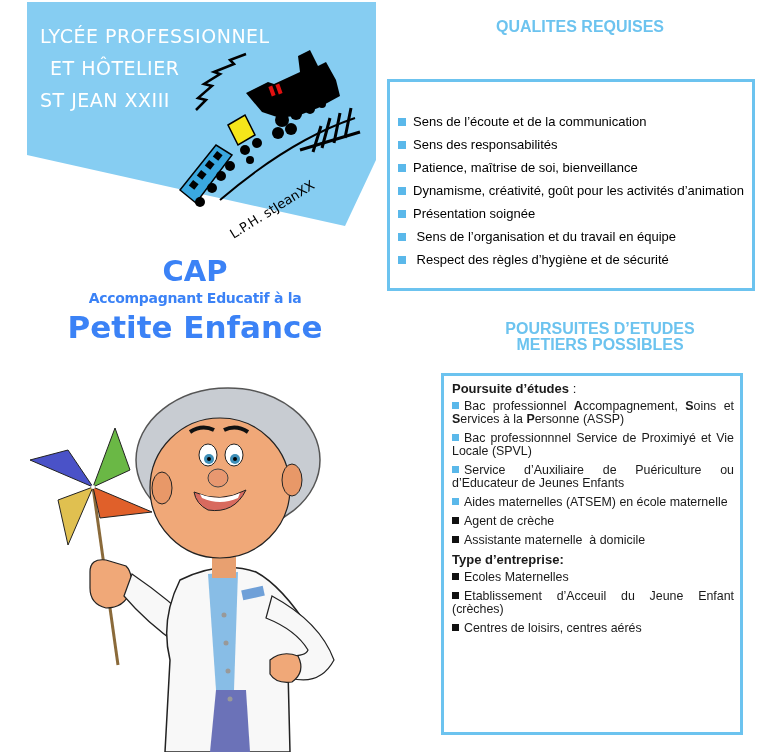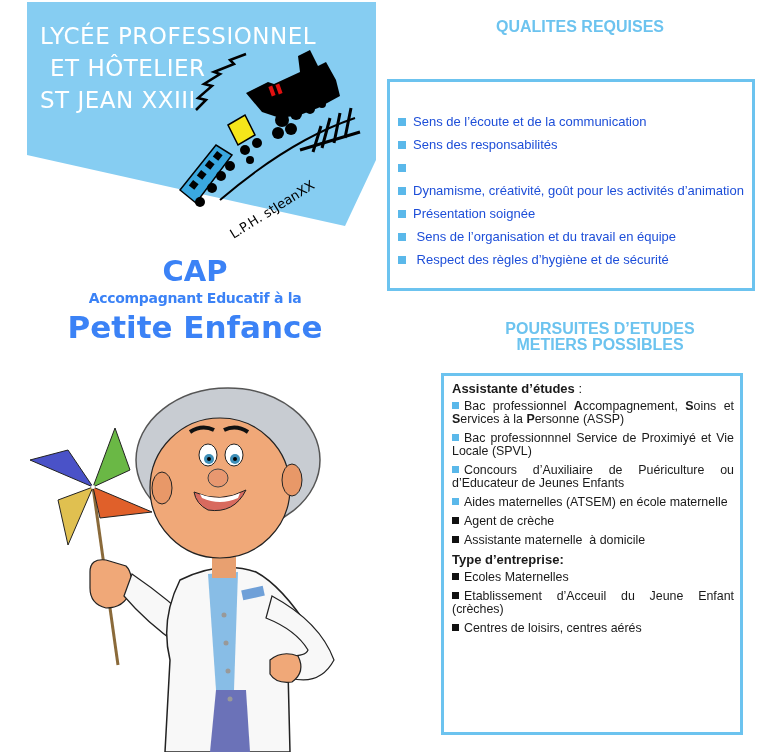--- a/index.html
+++ b/index.html
@@ -1,21 +1,21 @@
 <!DOCTYPE html>
 <html><head>
 <meta charset="utf-8">
 <style>
   html, body { margin:0; padding:0; background:#ffffff; }
   body { width:768px; height:752px; position:relative; overflow:hidden; font-family:"DejaVu Sans", sans-serif; color:#1a1a1a; }
 
   
   .banner { position:absolute; left:0; top:0; width:384px; height:240px; }
   .banner svg { position:absolute; left:0; top:0; }
-  .school-name { position:absolute; left:40px; top:20px; color:#ffffff; font-family:"DejaVu Sans", sans-serif; font-size:23px; letter-spacing:0.5px; line-height:32px; }
+  .school-name { position:absolute; left:40px; top:20px; color:#ffffff; font-family:"DejaVu Sans", sans-serif; font-size:19px; letter-spacing:0.5px; line-height:32px; }
   .school-name div { white-space:nowrap; }
   .school-name .l2 { padding-left:10px; }
 
   
   .title-block { position:absolute; left:0; width:390px; top:255px; text-align:center; color:#3b82f6; font-family:"DejaVu Sans", sans-serif; font-weight:bold; }
   .title-cap { font-size:29px; line-height:32px; }
   .title-sub { font-size:14px; line-height:22px; letter-spacing:-0.3px; }
   .title-main { font-size:31px; line-height:36px; }
 
   
@@ -24,21 +24,21 @@
   
   .heading { position:absolute; color:#6cc3ef; font-family:"Liberation Sans", sans-serif; font-weight:bold; text-align:center; font-size:16px; line-height:16px; }
   .h-qual { left:390px; width:380px; top:19px; }
   .h-pours { left:430px; width:340px; top:321px; }
 
   
   .box { position:absolute; border:3px solid #6cc3ef; background:#fff; box-sizing:border-box; }
   .box-qual { left:387px; top:79px; width:368px; height:212px; padding:28px 8px 0 8px; }
   .box-pours { left:441px; top:373px; width:302px; height:362px; padding:4px 6px 0 8px; }
 
-  .qlist { list-style:none; margin:0; padding:0; font-family:"Liberation Sans", sans-serif; font-size:13px; color:#1d4ed8;text-align:center; }
+  .qlist { list-style:none; margin:0; padding:0; font-family:"Liberation Sans", sans-serif; font-size:13px; color:#000000;text-align:center; }
   .qlist li { height:23px; line-height:23px; display:flex; align-items:center; white-space:nowrap; }
   .sq { display:inline-block; width:8px; height:8px; margin-right:7px; flex:none; }
   .sq.blue { background:#5ab8ea; }
   .sq.black { background:#111; }
 
   .plist { font-family:"Liberation Sans", sans-serif; font-size:12.4px; color:#1a1a1a; line-height:13px; }
   .plist .sec { font-weight:bold; font-size:13px; margin:2px 0 5px 0; }
   .plist .item { margin-bottom:6px; text-align:justify; }
   .plist .item .sq { width:7px; height:7px; margin-right:5px; vertical-align:1px; }
   .plist b { font-weight:bold; }
@@ -165,20 +165,21 @@
     <li>
         <span class="sq blue"></span>
         <span>Sens de l’écoute et de la communication</span>
       </li>
     <li>
         <span class="sq blue"></span>
         <span>Sens des responsabilités</span>
       </li>
     <li>
         <span class="sq blue"></span>
+        <span>Patience, maîtrise de soi, bienveillance</span>
       </li>
     <li>
         <span class="sq blue"></span>
         <span>Dynamisme, créativité, goût pour les activités d’animation</span>
       </li>
     <li>
         <span class="sq blue"></span>
         <span>Présentation soignée</span>
       </li>
     <li>
@@ -192,26 +193,26 @@
   </ul>
 </div>
 
 <div class="heading h-pours">
   <div>POURSUITES D’ETUDES</div>
   <div>METIERS POSSIBLES</div>
 </div>
 
 <div class="box box-pours">
   <div class="plist">
-    <div class="sec"><span>Assistante d’études</span><span style="font-weight:normal"> :</span></div>
+    <div class="sec"><span>Poursuite d’études</span><span style="font-weight:normal"> :</span></div>
     <div class="item">
       <span class="sq blue"></span><span>Bac professionnel </span><b>A</b><span>ccompagnement, </span><b>S</b><span>oins et </span><b>S</b><span>ervices à la </span><b>P</b><span>ersonne (ASSP)</span>
     </div>
     <div class="item"><span class="sq blue"></span><span>Bac professionnnel Service de Proximiyé et Vie Locale (SPVL)</span></div>
-    <div class="item"><span class="sq blue"></span><span>Concours d’Auxiliaire de Puériculture ou d’Educateur de Jeunes Enfants</span></div>
+    <div class="item"><span class="sq blue"></span><span>Service d’Auxiliaire de Puériculture ou d’Educateur de Jeunes Enfants</span></div>
 
     <div class="item"><span class="sq blue"></span><span>Aides maternelles (ATSEM) en école maternelle</span></div>
     <div class="item"><span class="sq black"></span><span>Agent de crèche</span></div>
     <div class="item"><span class="sq black"></span><span style="white-space:pre">Assistante maternelle  à domicile</span></div>
 
     <div class="sec">Type d’entreprise:</div>
     <div class="item"><span class="sq black"></span><span>Ecoles Maternelles</span></div>
     <div class="item"><span class="sq black"></span><span>Etablissement d’Acceuil du Jeune Enfant (crèches)</span></div>
     <div class="item"><span class="sq black"></span><span>Centres de loisirs, centres aérés</span></div>
   </div>

